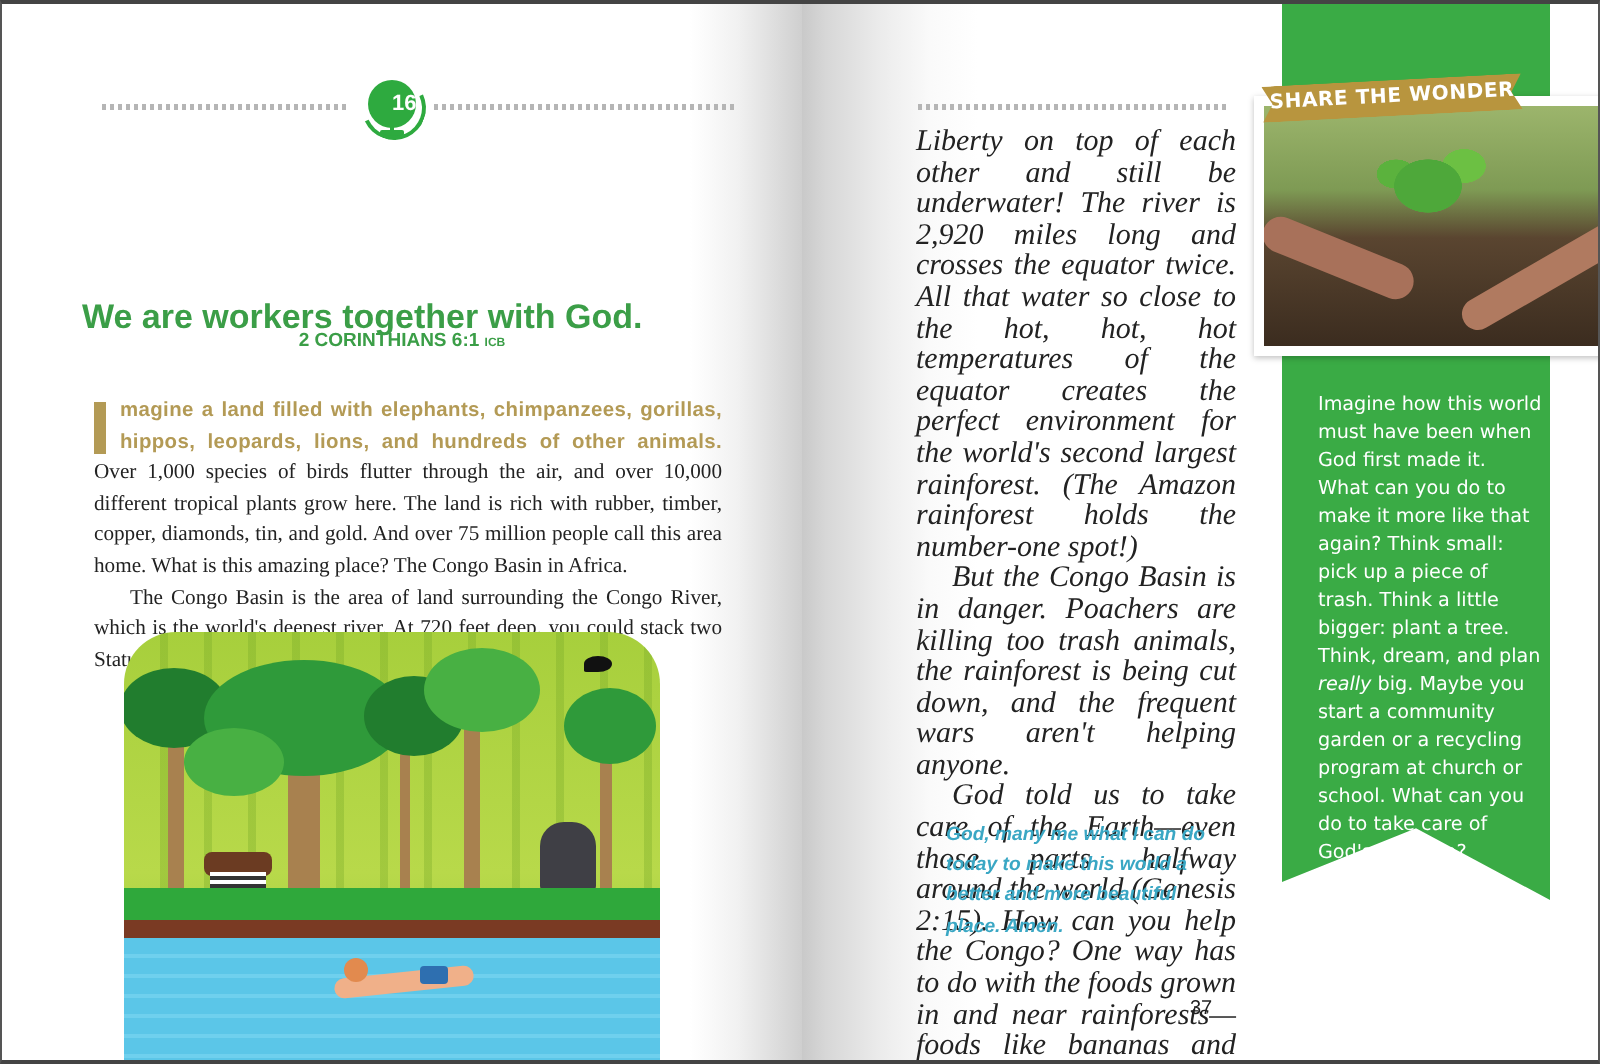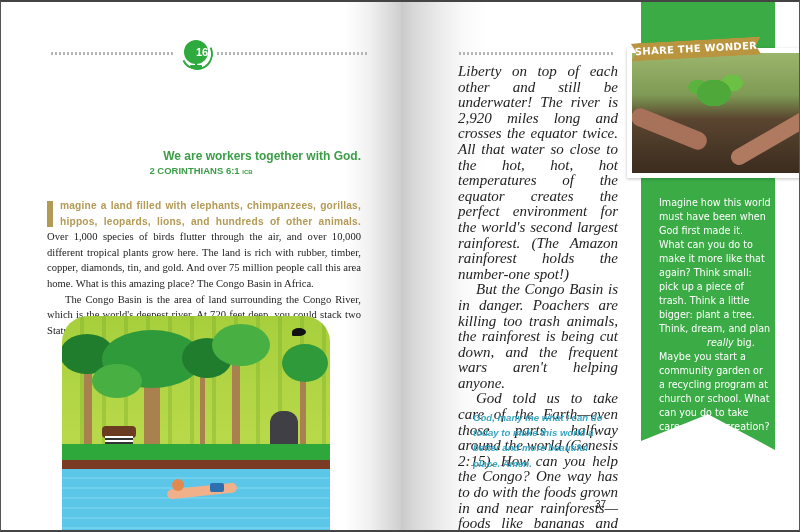--- a/index.html
+++ b/index.html
@@ -21,21 +21,21 @@
   .badge { position: absolute; left: 183px; top: 38px; width: 24px; height: 24px; border-radius: 50%;
     background: #2eaa3f; color: #fff; font-weight: bold; font-size: 11px; line-height: 24px; text-align: center; padding-left: 12px; }
   .badge::after { content: ""; position: absolute; left: -3px; top: -2px; width: 28px; height: 28px; border-radius: 50%;
     border: 2px solid #2eaa3f; border-left-color: transparent; border-top-color: transparent; transform: rotate(20deg); }
   .badge-stand { position: absolute; left: 189px; top: 63px; width: 12px; height: 3px; background: #2eaa3f; border-radius: 1px; }
   .badge-stem { position: absolute; left: 194px; top: 60px; width: 2px; height: 4px; background: #2eaa3f; }
 
   .title { position: absolute; left: 40px; top: 74px; width: 320px; text-align: center;
     font-family: "DejaVu Sans", sans-serif; font-weight: bold; color: #36b5cf; font-size: 27px; line-height: 32px; letter-spacing: 1px;
     text-shadow: 1px 1px 0 #2a8fa5; }
-  .verse { position: absolute; left: 40px; top: 147px; width: 320px; text-align: right; color: #3b9e47; font-weight: bold; font-size: 12px; }
+  .verse { position: absolute; left: 40px; top: 147px; width: 320px; text-align: left; color: #3b9e47; font-weight: bold; font-size: 17px; }
   .verse-ref { position: absolute; left: 40px; top: 163px; width: 320px; text-align: center; color: #3b9e47; font-weight: bold; font-size: 9.5px; }
   .verse-ref small { font-size: 6px; }
 
   .body-left { position: absolute; left: 46px; top: 180px; width: 314px; font-family: "Liberation Serif", serif; font-size: 10.6px; line-height: 15.6px; color: #222; text-align: justify; margin-top: 16px; }
   .dropcap { float: left; width: 6px; height: 26px; background: #b39a55; margin: 3px 7px 0 0; }
   .lead { color: #b39a55; font-family: "Liberation Sans", sans-serif; font-weight: bold; font-size: 10.2px; letter-spacing: 0.2px; }
   .indent { text-indent: 18px; }
 
   
   .illustration { position: absolute; left: 61px; top: 314px; width: 268px; height: 218px; border-radius: 26px 26px 0 0; overflow: hidden;
@@ -75,21 +75,21 @@
     background:
       radial-gradient(ellipse 28px 22px at 82px 40px, #4ea83a 0 60%, transparent 61%),
       radial-gradient(ellipse 18px 14px at 100px 30px, #6cc043 0 60%, transparent 61%),
       radial-gradient(ellipse 16px 12px at 66px 34px, #5bb23d 0 60%, transparent 61%),
       linear-gradient(180deg, #9cb56c 0%, #7e9a54 35%, #5a4530 55%, #3b2c1f 100%); position: relative; overflow: hidden; }
   .hand-l { position: absolute; left: 0; top: 52px; width: 80px; height: 18px; background: #a8715a; border-radius: 10px; transform: rotate(22deg); transform-origin: left center; }
   .hand-r { position: absolute; right: -10px; top: 55px; width: 90px; height: 16px; background: #b07a60; border-radius: 10px; transform: rotate(-30deg); transform-origin: right center; }
   .banner { position: absolute; left: 630px; top: 38px; width: 130px; height: 18px; background: #b8953e; color: #fff; font-family: "DejaVu Sans", sans-serif; font-weight: bold; font-size: 10px; line-height: 18px; text-align: center; letter-spacing: 0.3px;
     clip-path: polygon(4% 0, 100% 0, 96% 50%, 100% 100%, 0 100%, 4% 50%, 0 0); transform: rotate(-3deg); }
   .sidebar-text { position: absolute; left: 658px; top: 194px; width: 112px; color: #ffffff; font-size: 9.6px; line-height: 14px; font-family: "DejaVu Sans", sans-serif; }
-  .sidebar-text em { font-style: italic; margin-left: 48px; }
+  .sidebar-text em { font-style: italic; }
 </style>
 </head>
 <body>
 
 <div class="spread">
 
   <div class="page-left">
     <div class="chapter-rule rule-l"></div>
     <div class="chapter-rule rule-r"></div>
     <div class="badge-stem"></div>

